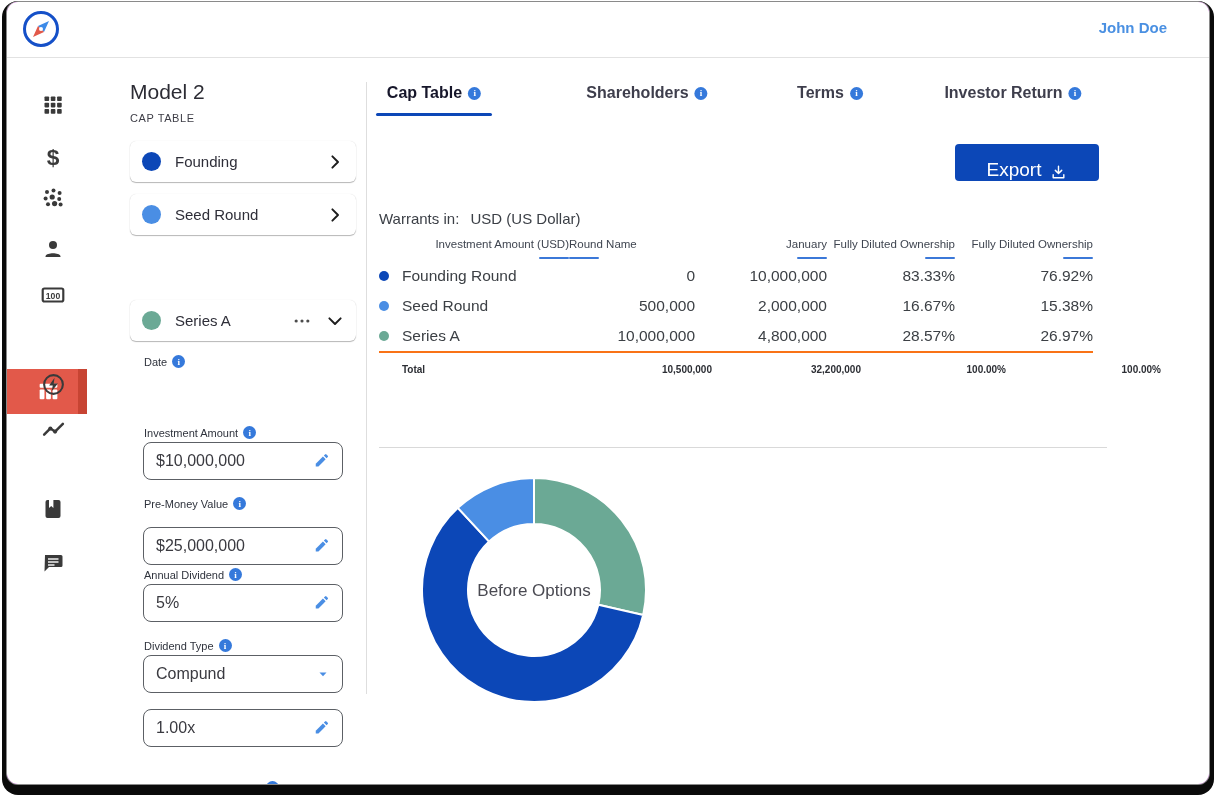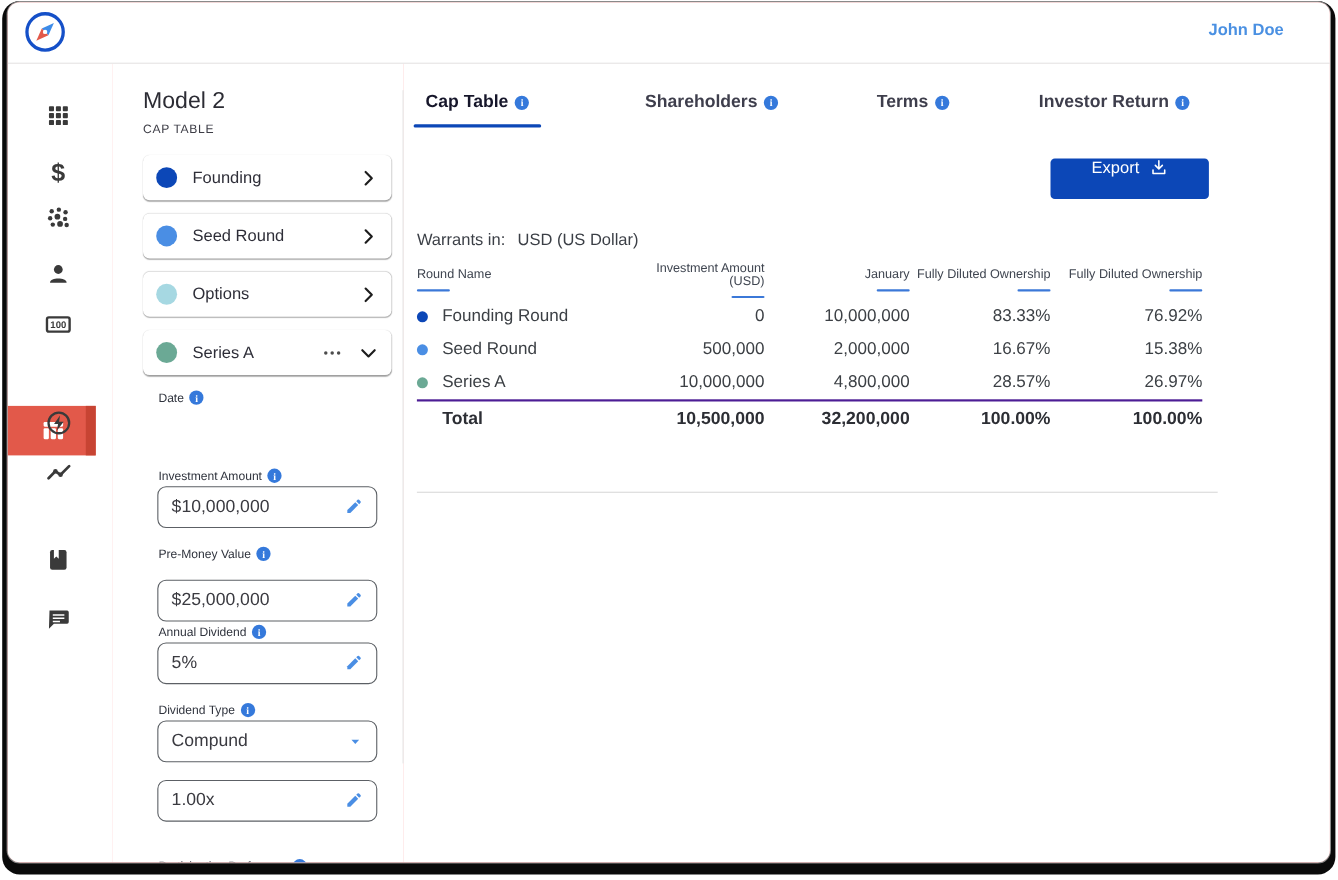--- a/index.html
+++ b/index.html
@@ -1,21 +1,21 @@
 <!DOCTYPE html>
 <html><head>
 <meta charset="utf-8">
 <style>
   * { box-sizing: border-box; margin: 0; padding: 0; }
   html,body { background:#fff; }
   body { font-family: "Liberation Sans", sans-serif; width:1216px; height:800px; overflow:hidden; }
 
   .stage { position:relative; width:1216px; height:800px; background:#fff; }
   .backdrop { position:absolute; left:2px; right:2px; top:1px; bottom:5px; background:#0a0a0a; border-radius:16px; }
-  .window { position:absolute; left:7px; right:7px; top:2px; bottom:16px; background:#fca5a5; border-radius:11px; overflow:hidden; box-shadow:0 0 0 1px #8a8a8a; }
+  .window { position:absolute; left:7px; right:7px; top:2px; bottom:16px; background:#d946ef; border-radius:11px; overflow:hidden; box-shadow:0 0 0 1px #8a8a8a; }
 
   
   .topbar { position:absolute; left:0; right:0; top:0; height:56px; background:#fff; border-bottom:1px solid #e2e2e2; }
   .logo { position:absolute; left:14px; top:7px; width:40px; height:40px; }
   .username { position:absolute; right:42px; top:17px; font-size:15px; font-weight:bold; color:#4a90e2; }
 
   
   .rail { position:absolute; left:0; top:56px; bottom:0; width:95px; background:#fff; }
   .rail-icon { position:absolute; left:33px; width:26px; height:26px; display:flex; align-items:center; justify-content:center; cursor:pointer; }
   .rail-active { position:absolute; left:0px; top:311px; width:80px; height:45px; background:#E2594A; }
@@ -43,35 +43,35 @@
       font-size:9px; font-weight:bold; align-items:center; justify-content:center; font-family:"Liberation Serif", serif; flex:0 0 auto; }
 
   
   .main { position:absolute; left:360px; top:56px; right:0; bottom:0; background:#fff; }
   .tab { position:absolute; top:26px; transform:translateX(-50%); display:flex; align-items:center; gap:6px;
       font-size:16px; font-weight:bold; color:#3e3e4c; cursor:pointer; white-space:nowrap; }
   .tab.active { color:#16162a; }
   .tab-underline { position:absolute; left:9px; top:55px; width:116px; height:3px; background:#0C47B7; border-radius:2px; }
 
   .export-btn { position:absolute; left:588px; top:86px; width:144px; height:37px; background:#0C47B7; border:none; border-radius:4px;
-      color:#fff; font-size:15px; font-family:"Liberation Sans",sans-serif; display:flex; align-items:flex-start; justify-content:center; gap:9px; cursor:pointer; }
+      color:#fff; font-size:19px; font-family:"Liberation Sans",sans-serif; display:flex; align-items:flex-end; justify-content:center; gap:9px; cursor:pointer; }
 
   .currency-line { position:absolute; left:12px; top:152px; font-size:15px; color:#3b3f46; }
   .currency-line .cv { margin-left:7px; }
 
   .captable { position:absolute; left:12px; top:180px; width:714px; }
   .trow { display:grid; grid-template-columns:190px 126px 132px 128px 138px; align-items:center; }
   .th { font-size:11.5px; color:#3f4550; padding-bottom:2px; }
   .th .hbar { width:30px; height:2px; background:#3b78d8; margin-top:7px; border-radius:1px; }
   .num { text-align:right; }
   .th.num .hbar { margin-left:auto; }
   .tbody .trow { height:30px; font-size:15.5px; color:#3c4045; }
   .namecell { display:flex; align-items:center; gap:13px; }
   .rowdot { width:10px; height:10px; border-radius:50%; flex:0 0 auto; }
-  .total-row { height:34px; border-top:2px solid #4c1d95; font-weight:bold; color:#2c2e34; font-size:16px; }
+  .total-row { height:34px; border-top:2px solid #f97316; font-weight:bold; color:#2c2e34; font-size:10px;gap:17px; }
   .hdivider { position:absolute; left:12px; top:389px; width:728px; height:1px; background:#d9d9d9; }
 
   .donut { position:absolute; top:418px; width:228px; height:228px; }
   .donut-1 { left:53px; }
   .donut-2 { left:473px; }
 
   svg { display:block; }
 </style>
 </head>
 <body>
@@ -187,27 +187,20 @@
             <path d="M8.5 4.5 L16 12 L8.5 19.5" fill="none" stroke="#1d1d1d" stroke-width="2.6" stroke-linecap="round" stroke-linejoin="round"></path>
           </svg>
       </div>
       <div class="round-card" style="top:136px">
         <span class="round-dot" style="background-color: rgb(74, 142, 228);"></span>
         <span class="round-label">Seed Round</span>
         <svg width="18" height="18" viewBox="0 0 24 24">
             <path d="M8.5 4.5 L16 12 L8.5 19.5" fill="none" stroke="#1d1d1d" stroke-width="2.6" stroke-linecap="round" stroke-linejoin="round"></path>
           </svg>
       </div>
-      <div class="round-card" style="top:189px">
-        <span class="round-dot" style="background-color: rgb(166, 216, 226);"></span>
-        <span class="round-label">Options</span>
-        <svg width="18" height="18" viewBox="0 0 24 24">
-            <path d="M8.5 4.5 L16 12 L8.5 19.5" fill="none" stroke="#1d1d1d" stroke-width="2.6" stroke-linecap="round" stroke-linejoin="round"></path>
-          </svg>
-      </div>
       <div class="round-card" style="top:242px">
         <span class="round-dot" style="background-color: rgb(107, 169, 149);"></span>
         <span class="round-label">Series A</span>
         <svg class="dots-menu" width="20" height="20" viewBox="0 0 24 24">
             <circle cx="5" cy="12" r="1.9" fill="#4c4c4c"></circle>
             <circle cx="12" cy="12" r="1.9" fill="#4c4c4c"></circle>
             <circle cx="19" cy="12" r="1.9" fill="#4c4c4c"></circle>
           </svg>
         <svg width="18" height="18" viewBox="0 0 24 24">
             <path d="M4.5 8.5 L12 16 L19.5 8.5" fill="none" stroke="#1d1d1d" stroke-width="2.6" stroke-linecap="round" stroke-linejoin="round"></path>
@@ -314,22 +307,22 @@
         </svg>
       </button>
 
       <div class="currency-line">
         <span>Warrants in:</span>
         <span class="cv">USD (US Dollar)</span>
       </div>
 
       <div class="captable">
         <div class="trow thead">
+          <div class="th num"><span>Investment Amount (USD)</span><div class="hbar"></div></div>
           <div class="th"><span>Round Name</span><div class="hbar"></div></div>
-          <div class="th num"><span>Investment Amount (USD)</span><div class="hbar"></div></div>
           <div class="th num"><span>January</span><div class="hbar"></div></div>
           <div class="th num"><span>Fully Diluted Ownership</span><div class="hbar"></div></div>
           <div class="th num"><span>Fully Diluted Ownership</span><div class="hbar"></div></div>
         </div>
         <div class="tbody">
           <div class="trow">
             <div class="namecell">
                 <span class="rowdot" style="background-color: rgb(12, 71, 183);"></span>
                 <span>Founding Round</span>
               </div>
@@ -365,16 +358,30 @@
             </div>
           <div class="num">10,500,000</div>
           <div class="num">32,200,000</div>
           <div class="num">100.00%</div>
           <div class="num">100.00%</div>
         </div>
       </div>
 
       <div class="hdivider"></div>
 
+      <div class="donut donut-1">
+          <svg viewBox="0 0 228 228" width="228" height="228">
+            <path d="M114,2 A112,112 0 0 1 223.19416274891182,138.91254345834955 L178.34656019132302,128.68060596652742 A66,66 0 0 0 114,48 Z" fill="#6BA995" stroke="#ffffff" stroke-width="2">
+              <title>Series A 28.57%</title>
+            </path>
+            <path d="M223.19416274891182,138.91254345834955 A112,112 0 1 1 37.8452215830891,31.87540122307324 L69.12307700432035,65.60514714931102 A66,66 0 1 0 178.34656019132302,128.68060596652742 Z" fill="#0C47B7" stroke="#ffffff" stroke-width="2">
+              <title>Founding Round 59.53%</title>
+            </path>
+            <path d="M37.8452215830891,31.87540122307324 A112,112 0 0 1 113.99999999999999,2 L113.99999999999999,48 A66,66 0 0 0 69.12307700432035,65.60514714931102 Z" fill="#4A8EE4" stroke="#ffffff" stroke-width="2">
+              <title>Seed Round 11.9%</title>
+            </path>
+            <text x="114" y="120" text-anchor="middle" font-size="17" fill="#4a4a52" font-family="Liberation Sans, sans-serif">Before Options</text>
+          </svg>
+        </div>
     </div>
 
   </div>
 </div>
 
 </body></html>

